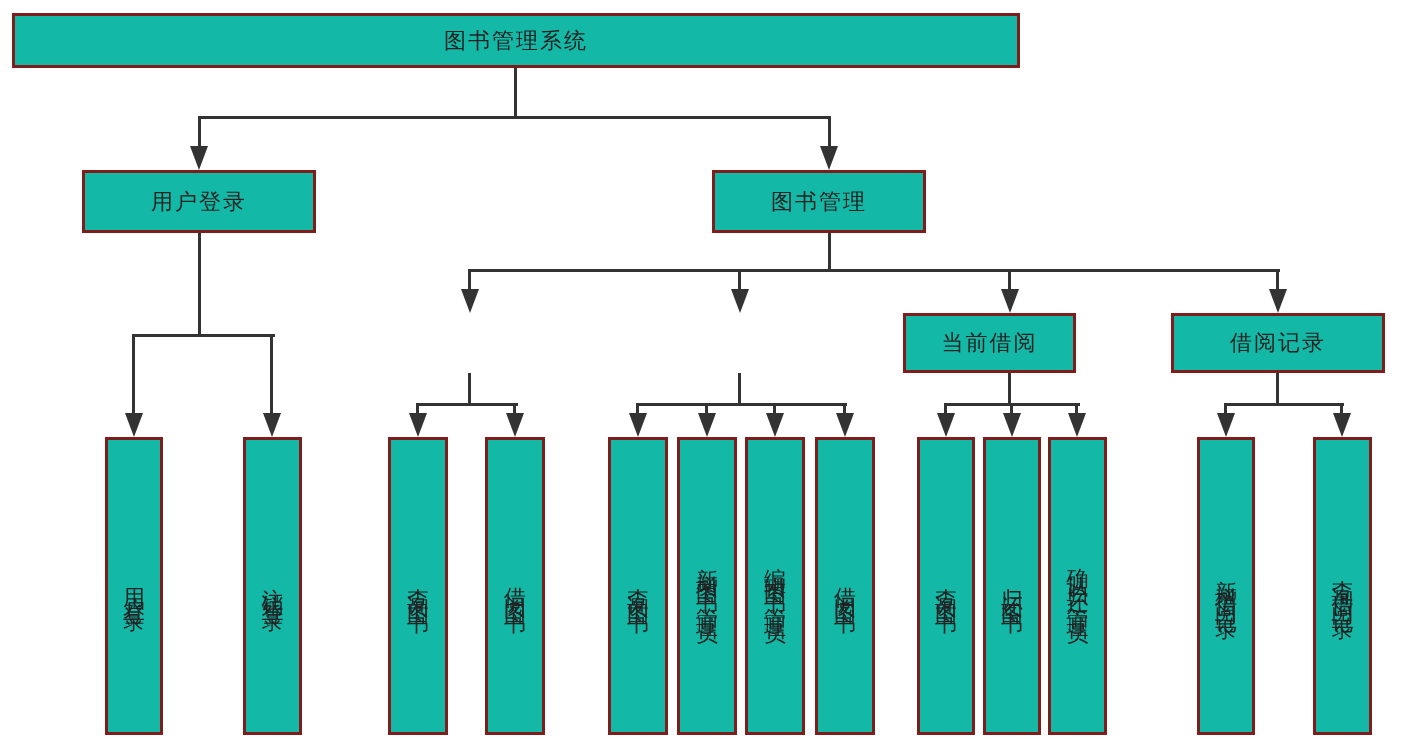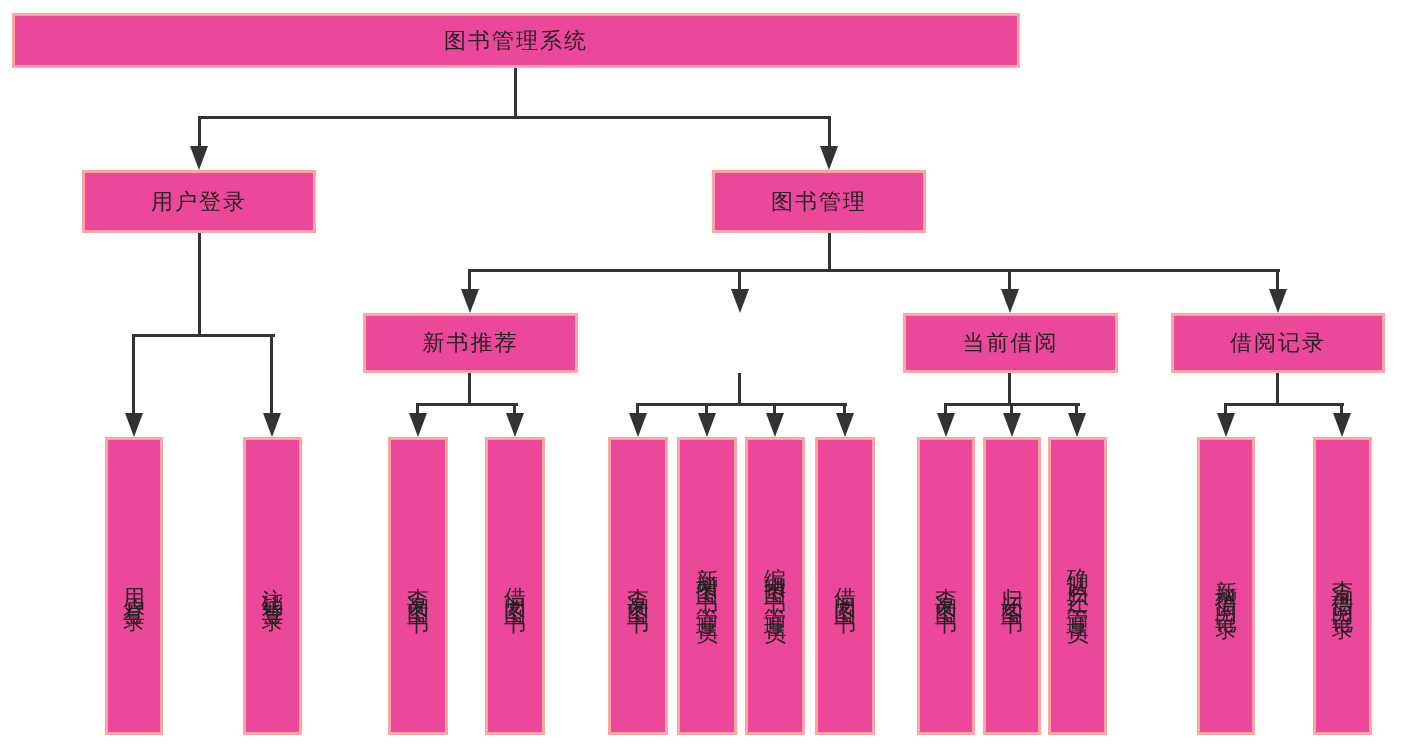--- a/index.html
+++ b/index.html
@@ -11,22 +11,22 @@
     position: relative;
     width: 1405px;
     height: 747px;
     background: #ffffff;
     overflow: hidden;
     font-family: "Liberation Sans", "DejaVu Sans", sans-serif;
     color: #222222;
   }
   .box {
     position: absolute;
-    background: #ec4899;
-    border: 3px solid #fca5a5;
+    background: #14b8a6;
+    border: 3px solid #7f1d1d;
     box-sizing: border-box;
     display: flex;
     align-items: center;
     justify-content: center;
   }
   .hlabel {
     font-size: 22px;
     letter-spacing: 2px;
     white-space: nowrap;
   }
@@ -74,24 +74,21 @@
     <span class="hlabel">图书管理系统</span>
   </div>
 
   <div class="box lvl2-a">
     <span class="hlabel">用户登录</span>
   </div>
   <div class="box lvl2-b">
     <span class="hlabel">图书管理</span>
   </div>
 
-  <div class="box lvl3" style="left:363px;width:215px;">
-    <span class="hlabel">新书推荐</span>
-  </div>
-  <div class="box lvl3" style="left:903px;width:215px;">
+  <div class="box lvl3" style="left:903px;width:173px;">
     <span class="hlabel">当前借阅</span>
   </div>
   <div class="box lvl3" style="left:1171px;width:214px;">
     <span class="hlabel">借阅记录</span>
   </div>
 
   <div class="box leaf" style="left:105px;width:58px;">
     <span class="vlabel">用户登录</span>
   </div>
   <div class="box leaf" style="left:243px;width:59px;">

